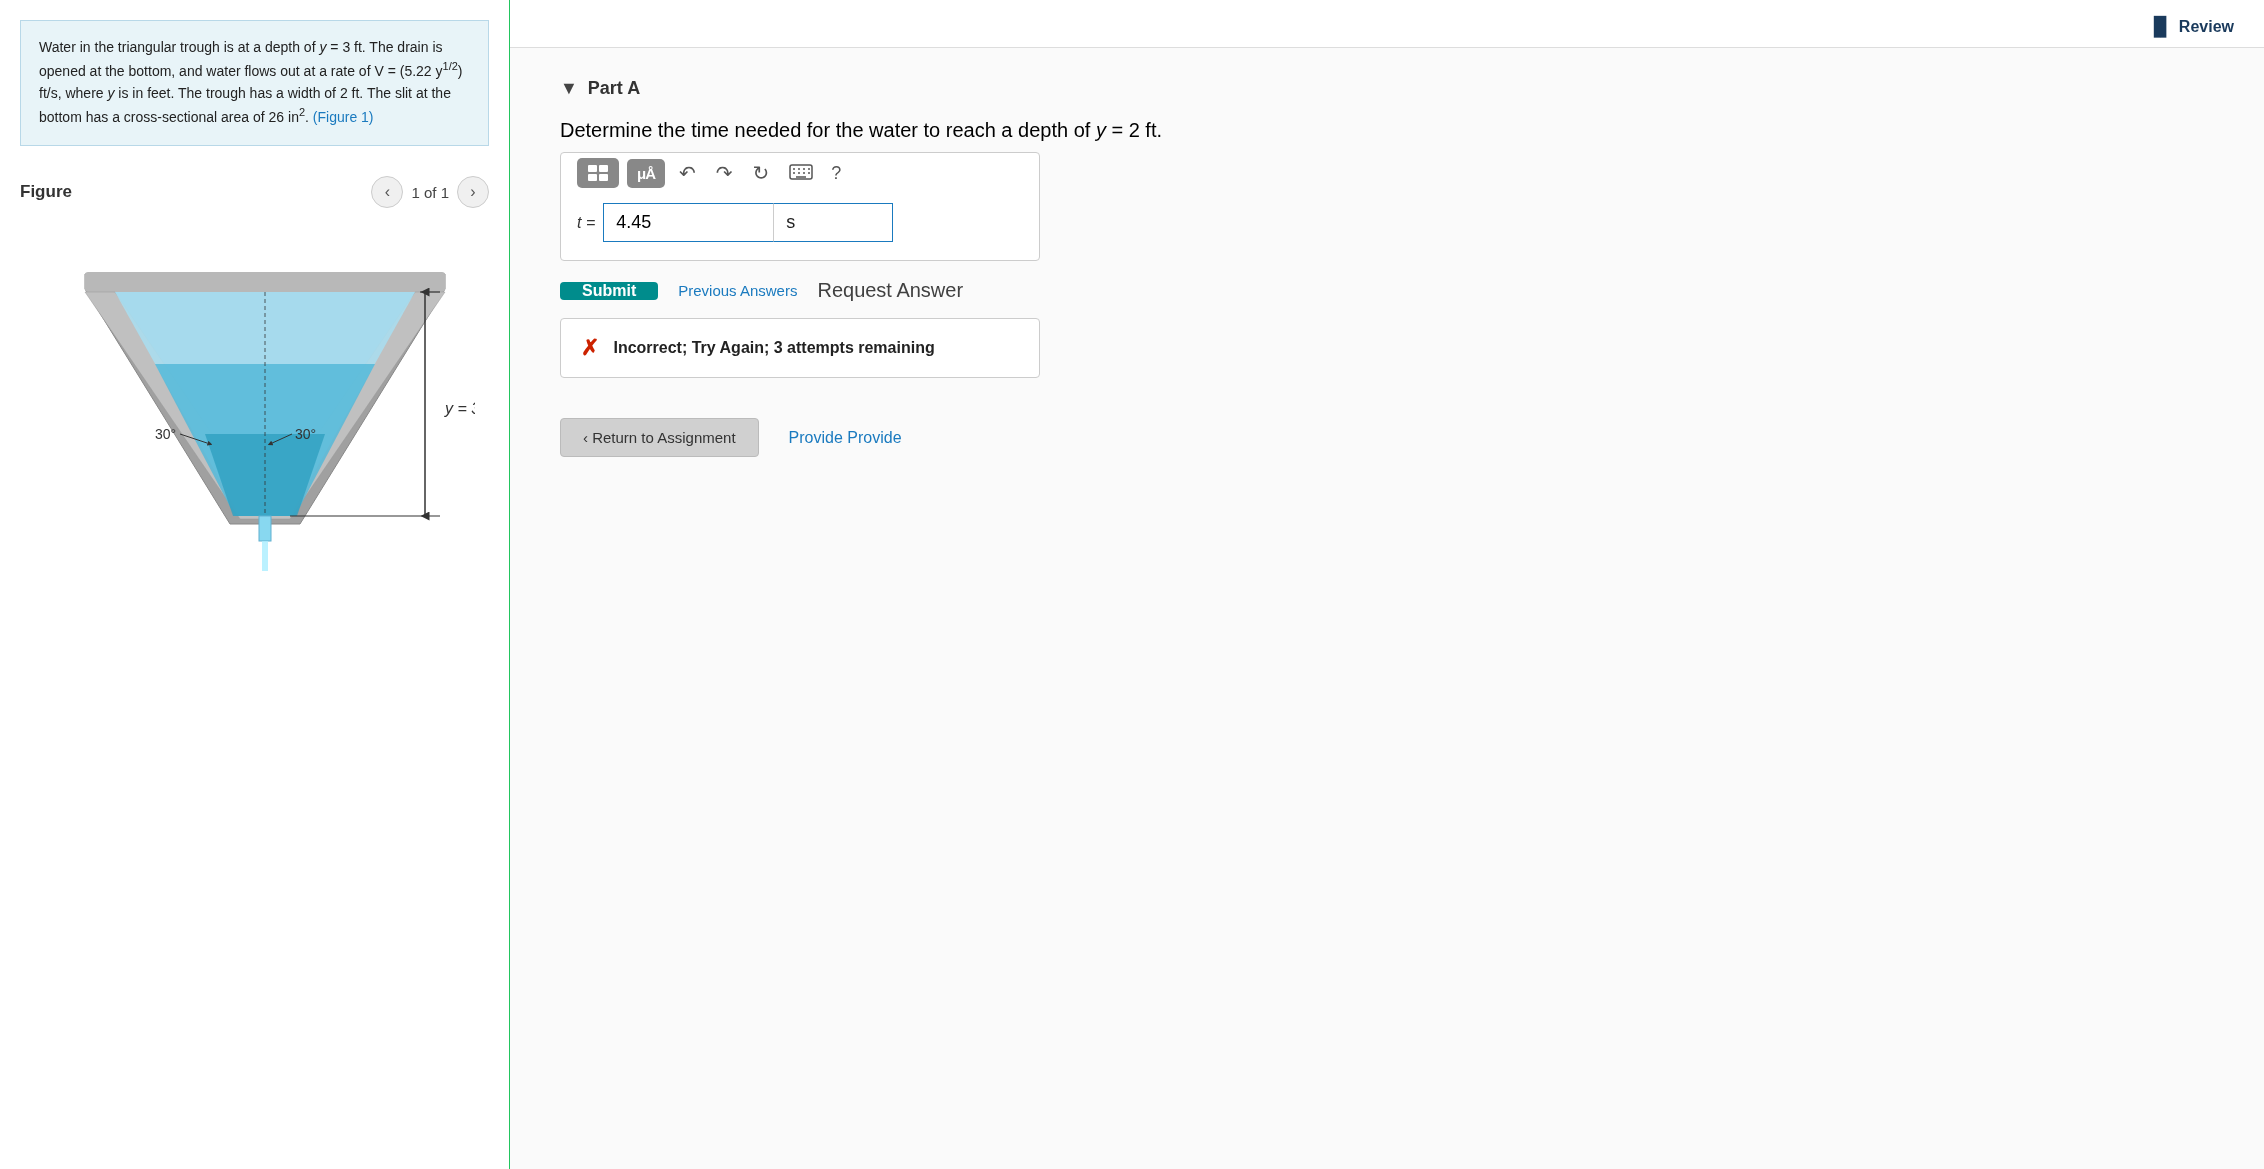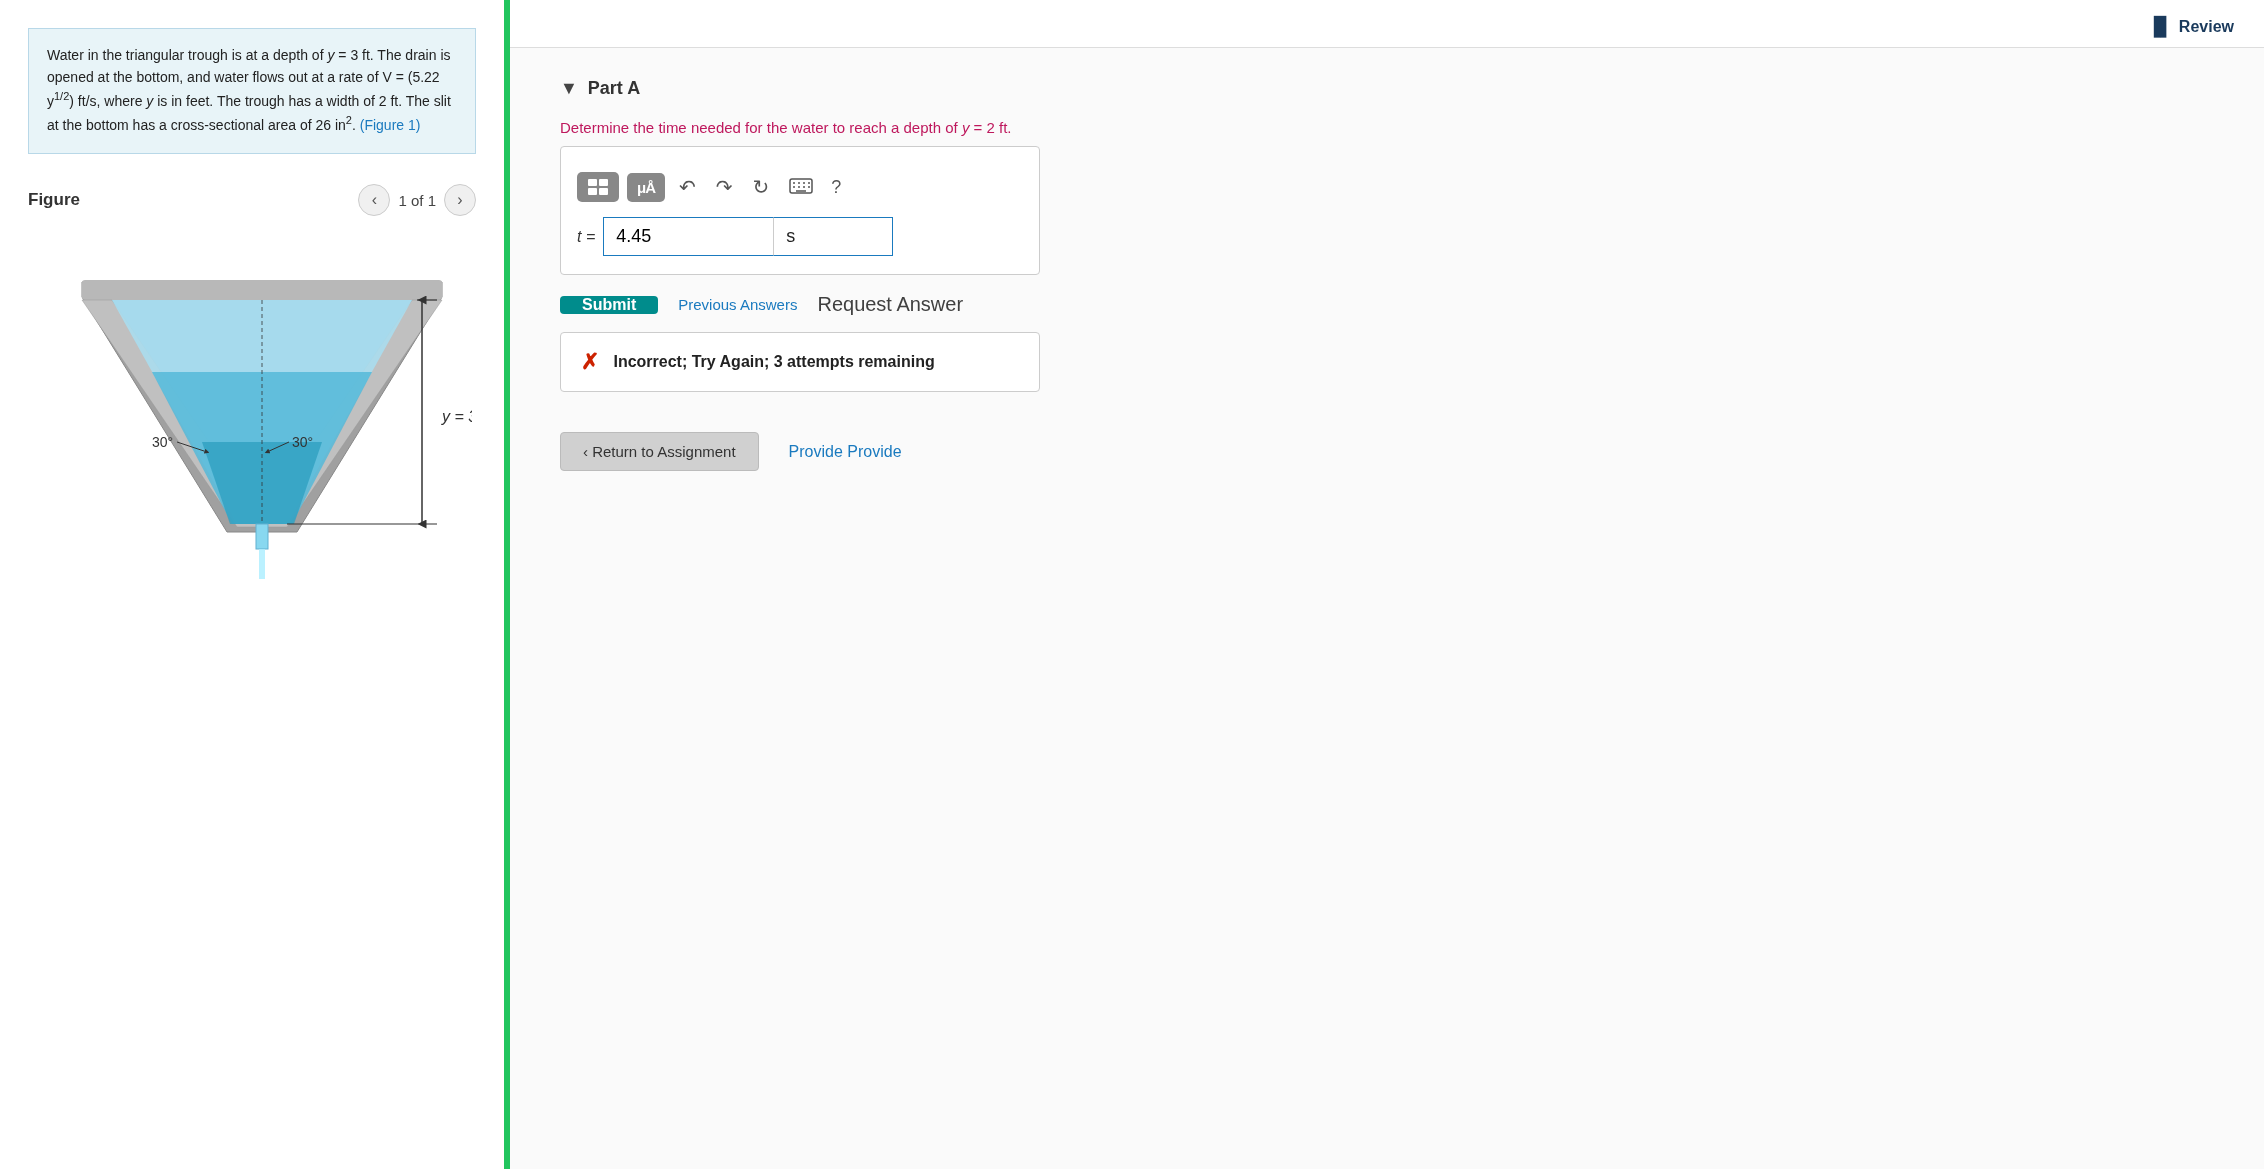--- a/index.html
+++ b/index.html
@@ -5,22 +5,22 @@
     * { box-sizing: border-box; margin: 0; padding: 0; }
     body { font-family: Arial, Helvetica, sans-serif; background: #f5f5f5; color: #333; font-size: 15px; }
 
     .page-layout { display: flex; min-height: 100vh; }
 
     
     .left-panel {
       width: 510px;
       min-width: 510px;
       background: #fff;
-      border-right: 6px solid #22c55e;
-      padding: 8px;
+      border-right: 1px solid #22c55e;
+      padding: 0;
     }
     .problem-text-box {
       background: #e8f4f8;
       border: 1px solid #b8d8e8;
       margin: 20px;
       padding: 16px 18px;
       font-size: 14px;
       line-height: 1.55;
       color: #222;
     }
@@ -85,37 +85,37 @@
     .right-content { padding: 30px 50px; }
 
     .part-header {
       display: flex; align-items: center; gap: 10px;
       margin-bottom: 20px;
     }
     .part-toggle { font-size: 18px; color: #444; cursor: pointer; }
     .part-title { font-weight: bold; font-size: 18px; }
 
     .question-text {
-      font-size: 15px;
+      font-size: 20px;
       margin-bottom: 10px;
-      color: #be185d;
+      color: #000000;
     }
     .question-instruction {
       font-weight: bold;
       font-size: 15px;
       margin-bottom: 18px;
       color: #222;
     }
 
     
     .answer-box {
       border: 1px solid #ccc;
       border-radius: 4px;
       background: #fff;
-      padding: 24px 16px 18px 16px;
+      padding: 4px 16px 18px 16px;
       margin-bottom: 18px;
       max-width: 480px;
     }
     .toolbar-row {
       display: flex; align-items: center; gap: 8px;
       margin-bottom: 14px;
     }
     .toolbar-btn {
       background: #888;
       border: none;

